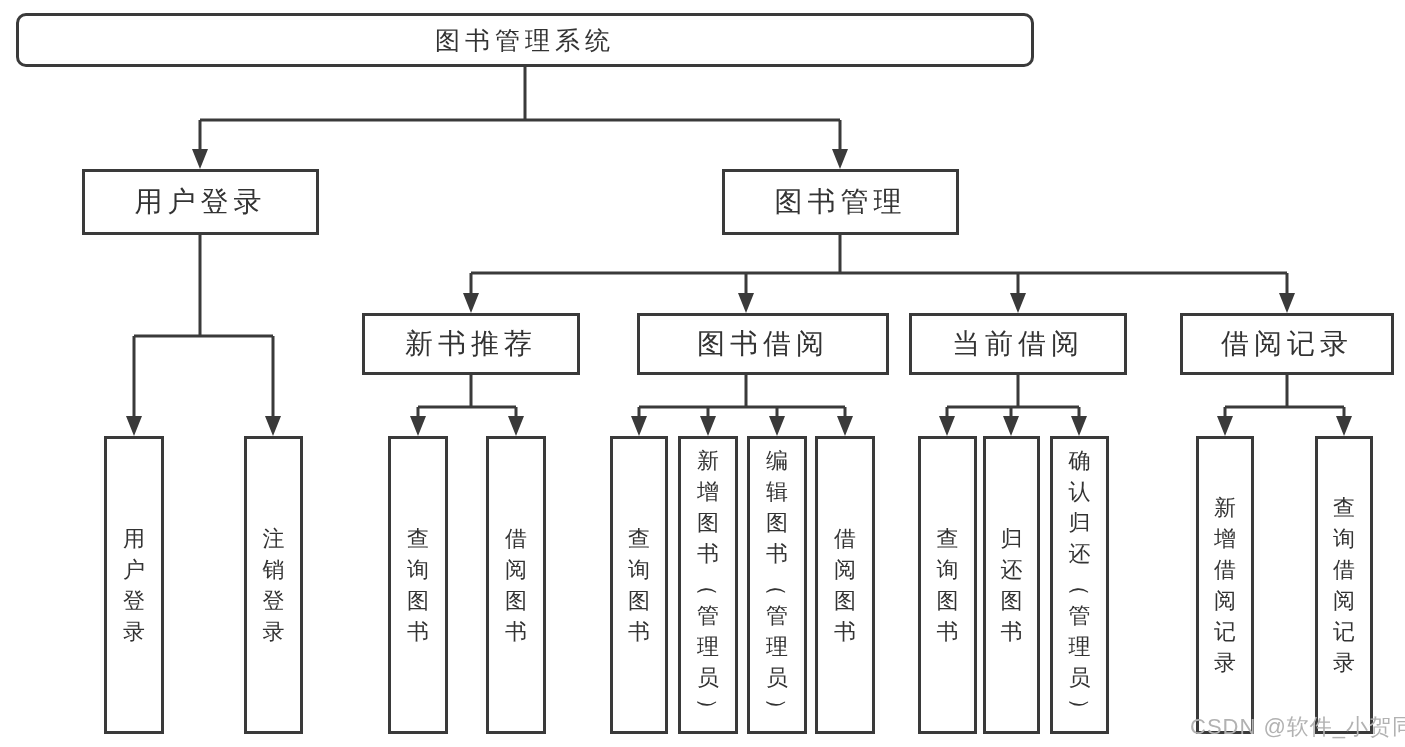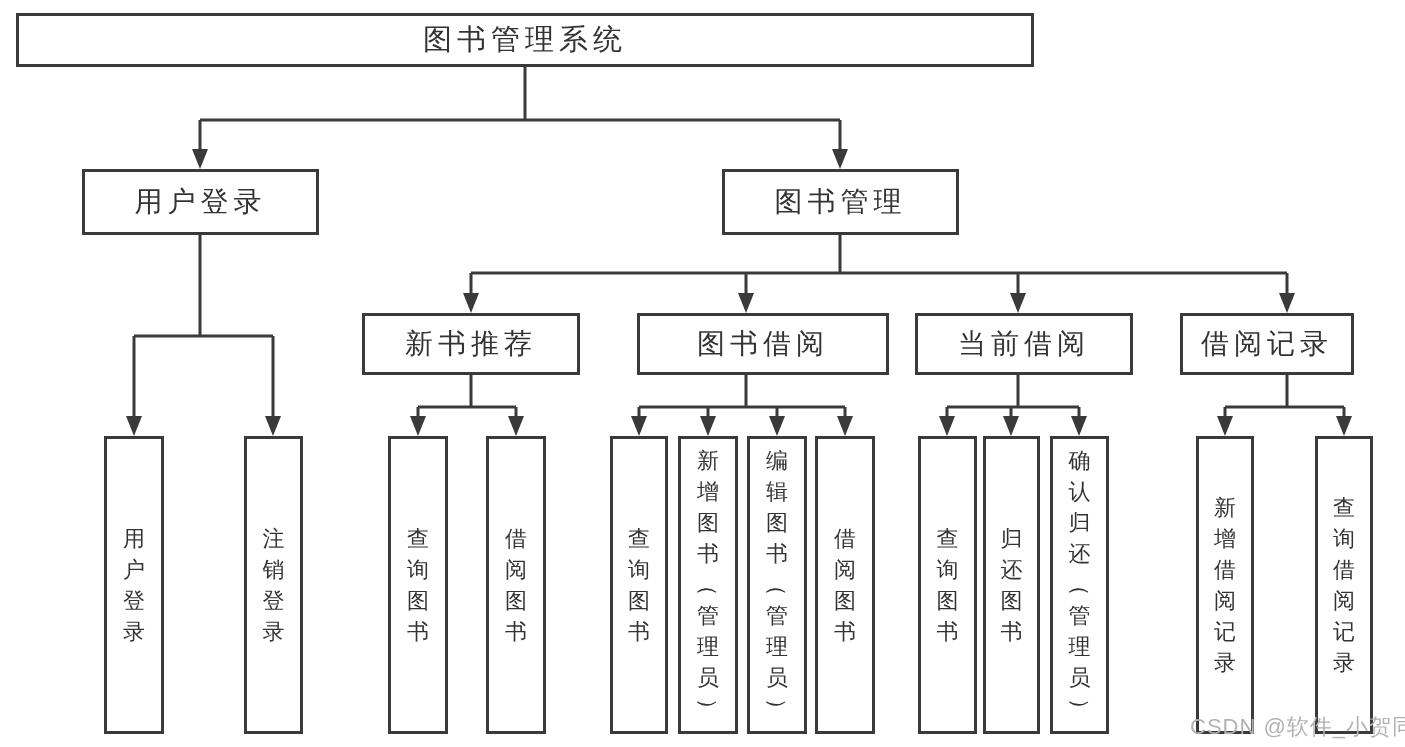--- a/index.html
+++ b/index.html
@@ -19,21 +19,21 @@
   .node{
     position:absolute;z-index:2;
     box-sizing:border-box;
     border:3px solid var(--line);
     background:#fff;
     color:var(--text);
     display:flex;align-items:center;justify-content:center;
     font-size:28px;letter-spacing:5px;
     white-space:nowrap;
   }
-  .node.root-node{font-size:29px;}
+  .node.root-node{font-size:25px;border-radius:10px;}
   .node.vertical{
     flex-direction:column;
     gap:9px;
     font-size:22px;letter-spacing:0;
     padding:4px 0;
   }
   .node.vertical .ch{
     display:block;width:22px;height:22px;line-height:22px;
     text-align:center;
   }
@@ -54,22 +54,22 @@
       <path d="M 525 67 L 525 120 M 200 120 L 840 120 M 200 120 L 200 153 M 840 120 L 840 153 M 200 235 L 200 336 M 134 336 L 273 336 M 134 336 L 134 420 M 273 336 L 273 420 M 840 235 L 840 273 M 471 273 L 1287 273 M 471 273 L 471 297 M 746 273 L 746 297 M 1018 273 L 1018 297 M 1287 273 L 1287 297 M 471 375 L 471 407 M 418 407 L 516 407 M 418 407 L 418 420 M 516 407 L 516 420 M 746 375 L 746 407 M 639 407 L 845 407 M 639 407 L 639 420 M 708 407 L 708 420 M 777 407 L 777 420 M 845 407 L 845 420 M 1018 375 L 1018 407 M 947 407 L 1079 407 M 947 407 L 947 420 M 1011 407 L 1011 420 M 1079 407 L 1079 420 M 1287 375 L 1287 407 M 1225 407 L 1344 407 M 1225 407 L 1225 420 M 1344 407 L 1344 420" fill="none" stroke="#3a3a3a" stroke-width="3"></path>
       <path d="M 192 149 L 208 149 L 200 169 Z M 832 149 L 848 149 L 840 169 Z M 126 416 L 142 416 L 134 436 Z M 265 416 L 281 416 L 273 436 Z M 463 293 L 479 293 L 471 313 Z M 738 293 L 754 293 L 746 313 Z M 1010 293 L 1026 293 L 1018 313 Z M 1279 293 L 1295 293 L 1287 313 Z M 410 416 L 426 416 L 418 436 Z M 508 416 L 524 416 L 516 436 Z M 631 416 L 647 416 L 639 436 Z M 700 416 L 716 416 L 708 436 Z M 769 416 L 785 416 L 777 436 Z M 837 416 L 853 416 L 845 436 Z M 939 416 L 955 416 L 947 436 Z M 1003 416 L 1019 416 L 1011 436 Z M 1071 416 L 1087 416 L 1079 436 Z M 1217 416 L 1233 416 L 1225 436 Z M 1336 416 L 1352 416 L 1344 436 Z" fill="#3a3a3a" stroke="none"></path>
     </svg>
 
   <div id="watermark">CSDN @软件_小贺同学</div>
 <div class="node root-node" style="left: 16px; top: 13px; width: 1018px; height: 54px;">图书管理系统</div>
     <div class="node" style="left: 82px; top: 169px; width: 237px; height: 66px;">用户登录</div>
     <div class="node" style="left: 722px; top: 169px; width: 237px; height: 66px;">图书管理</div>
     <div class="node" style="left: 362px; top: 313px; width: 218px; height: 62px; text-align: center;">新书推荐</div>
     <div class="node" style="left: 637px; top: 313px; width: 252px; height: 62px;">图书借阅</div>
-    <div class="node" style="left: 909px; top: 313px; width: 218px; height: 62px; margin-left: 6px;">当前借阅</div>
-    <div class="node" style="left: 1180px; top: 313px; width: 174px; height: 62px;">借阅记录</div>
+    <div class="node" style="left: 909px; top: 313px; width: 218px; height: 62px;">当前借阅</div>
+    <div class="node" style="left: 1180px; top: 313px; width: 214px; height: 62px;">借阅记录</div>
     <div class="node vertical" style="left: 104px; top: 436px; width: 60px; height: 298px;">
       <span class="ch">用</span>
       <span class="ch">户</span>
       <span class="ch">登</span>
       <span class="ch">录</span>
     </div>
     <div class="node vertical" style="left: 244px; top: 436px; width: 59px; height: 298px;">
       <span class="ch">注</span>
       <span class="ch">销</span>
       <span class="ch">登</span>

